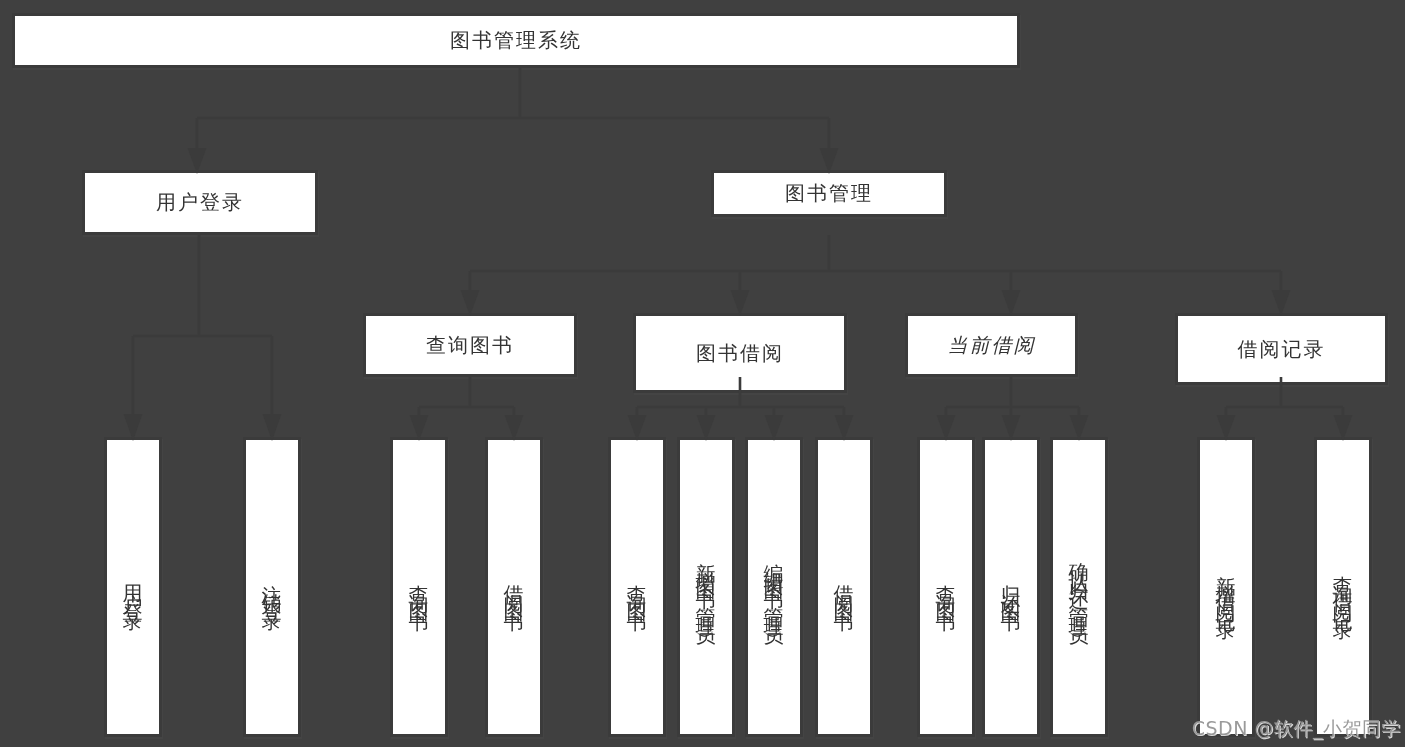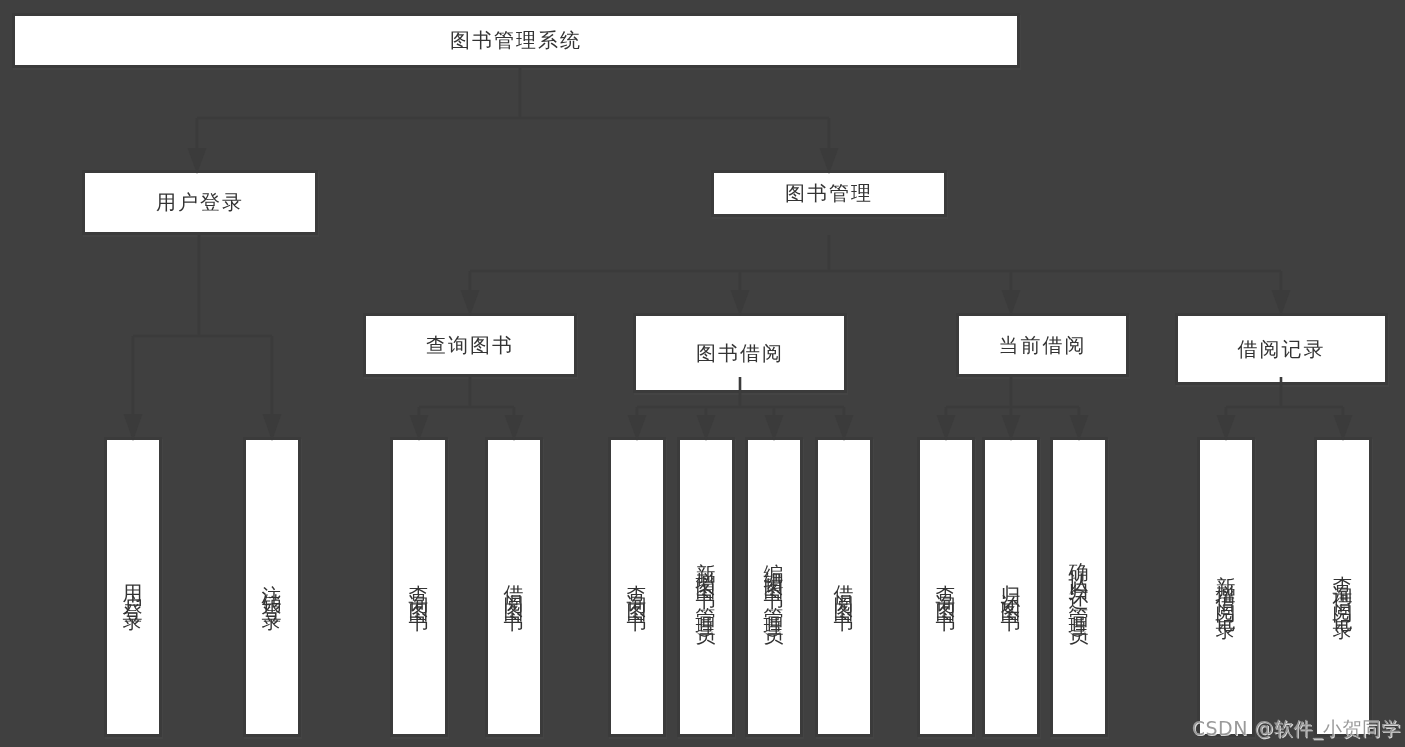--- a/index.html
+++ b/index.html
@@ -85,21 +85,21 @@
   <div class="node hnode" style="left:711px; top:170px; width:236px; height:47px;">
     <span>图书管理</span>
   </div>
 
   <div class="node hnode" style="left:363px; top:313px; width:214px; height:64px;">
     <span>查询图书</span>
   </div>
   <div class="node hnode" style="left:633px; top:313px; width:214px; height:80px;">
     <span>图书借阅</span>
   </div>
-  <div class="node hnode" style="left:956px; top:313px; width:173px; height:64px;">
+  <div class="node hnode" style="left:905px; top:313px; width:173px; height:64px;font-style:italic;">
     <span>当前借阅</span>
   </div>
   <div class="node hnode" style="left:1175px; top:313px; width:213px; height:72px;">
     <span>借阅记录</span>
   </div>
 
   <div class="node leaf" style="left:104px;">
     <span class="vtext">用户登录</span>
   </div>
   <div class="node leaf" style="left:243px;">

